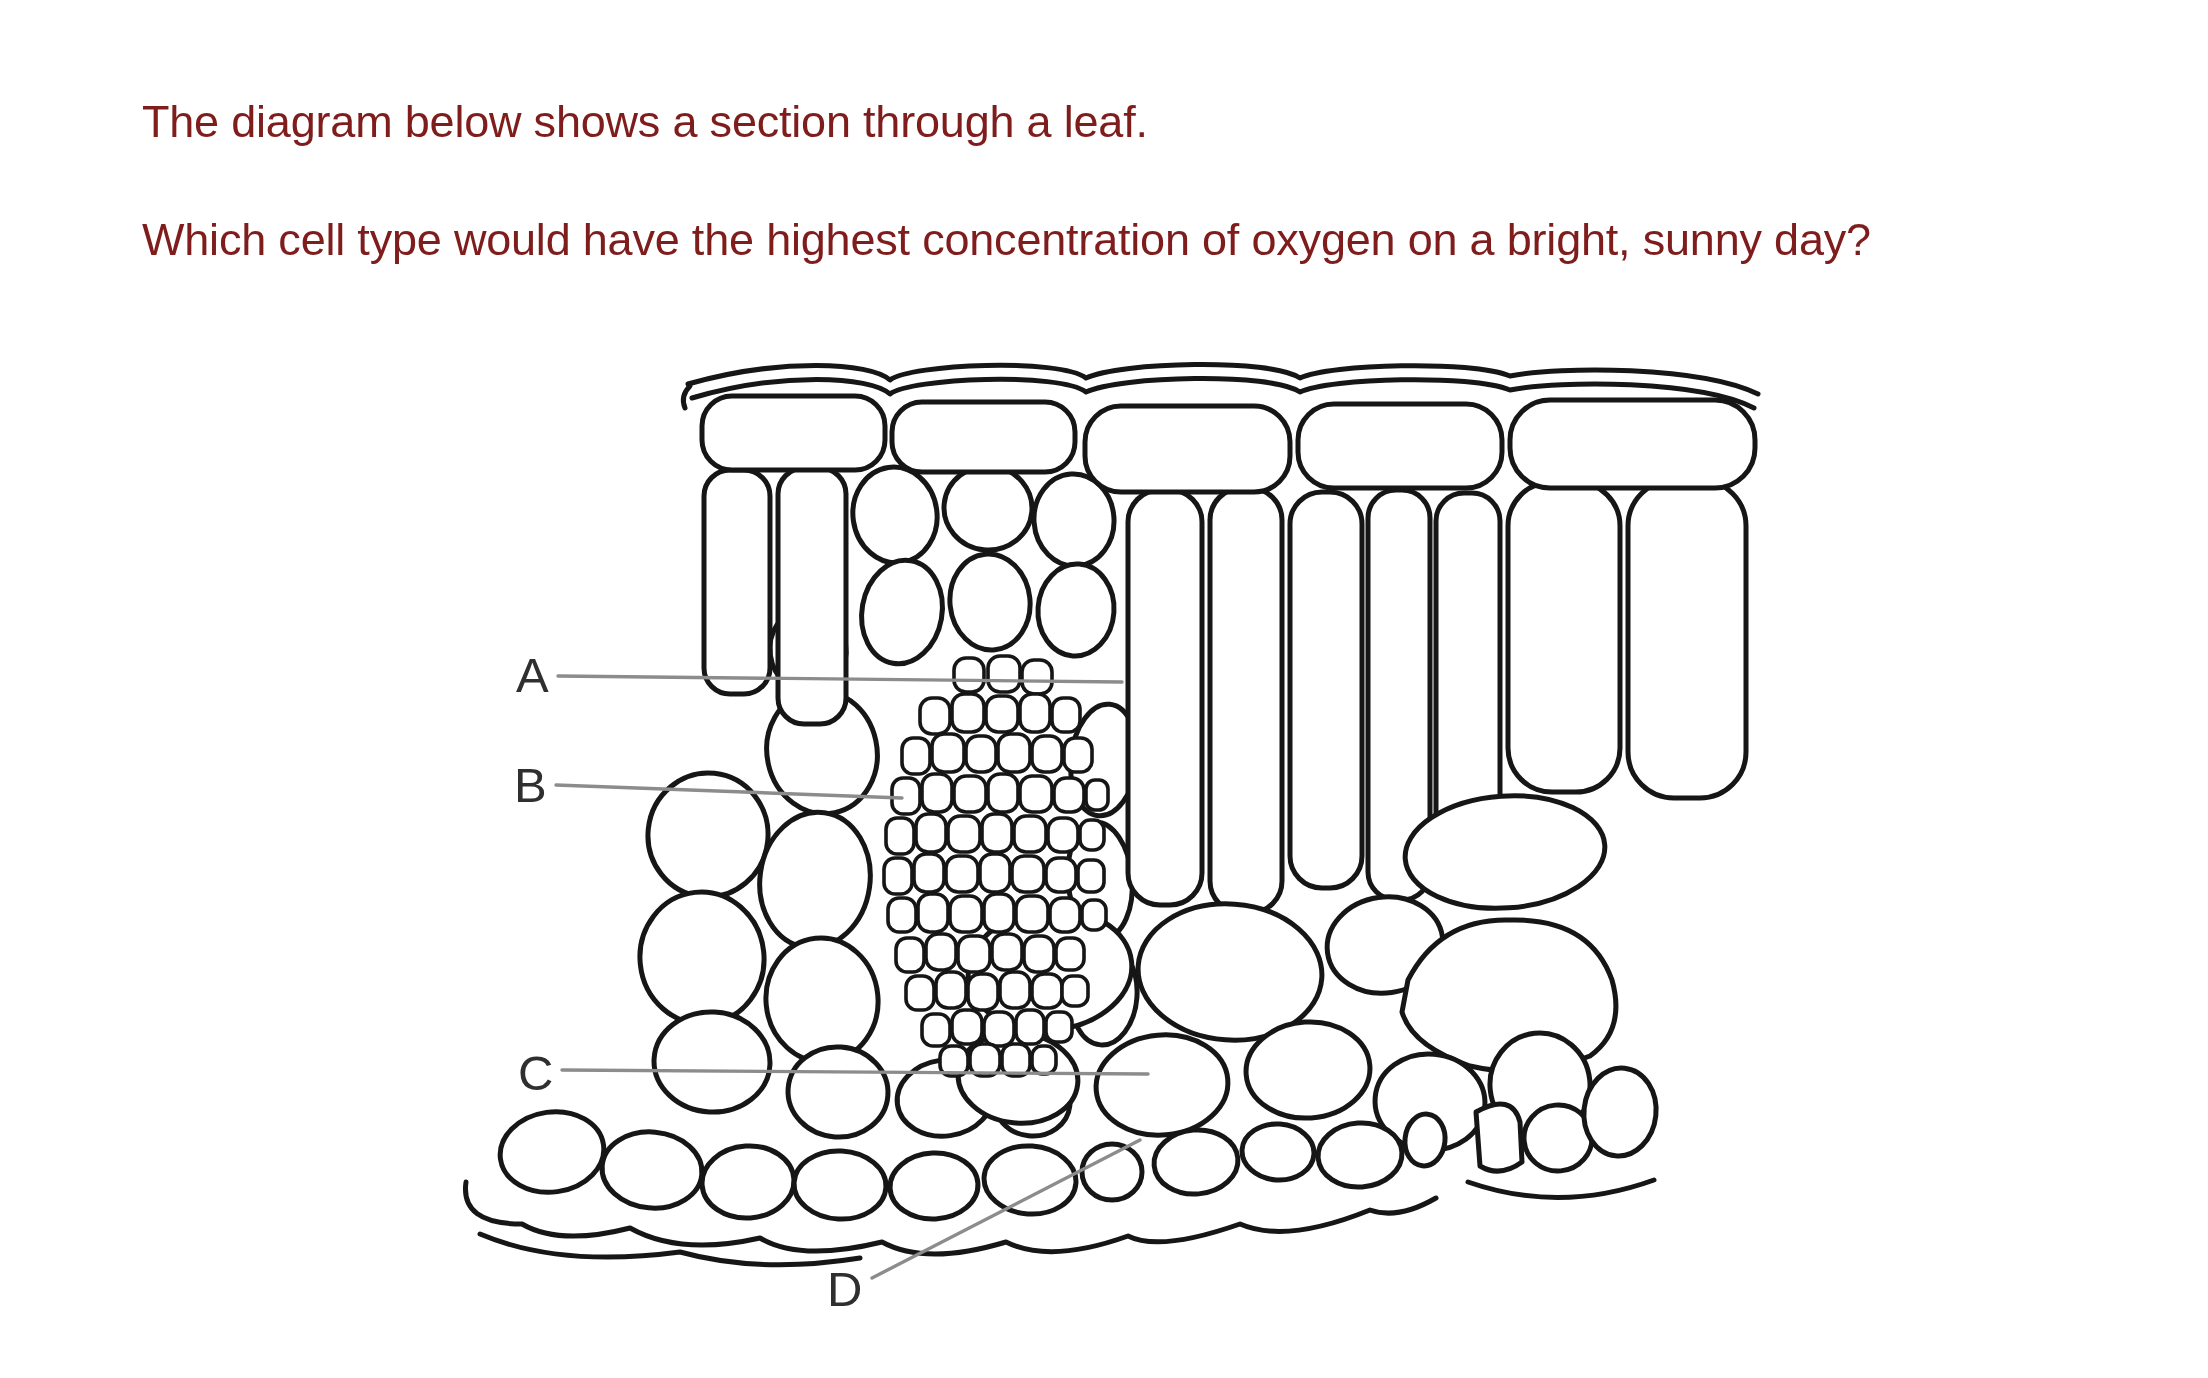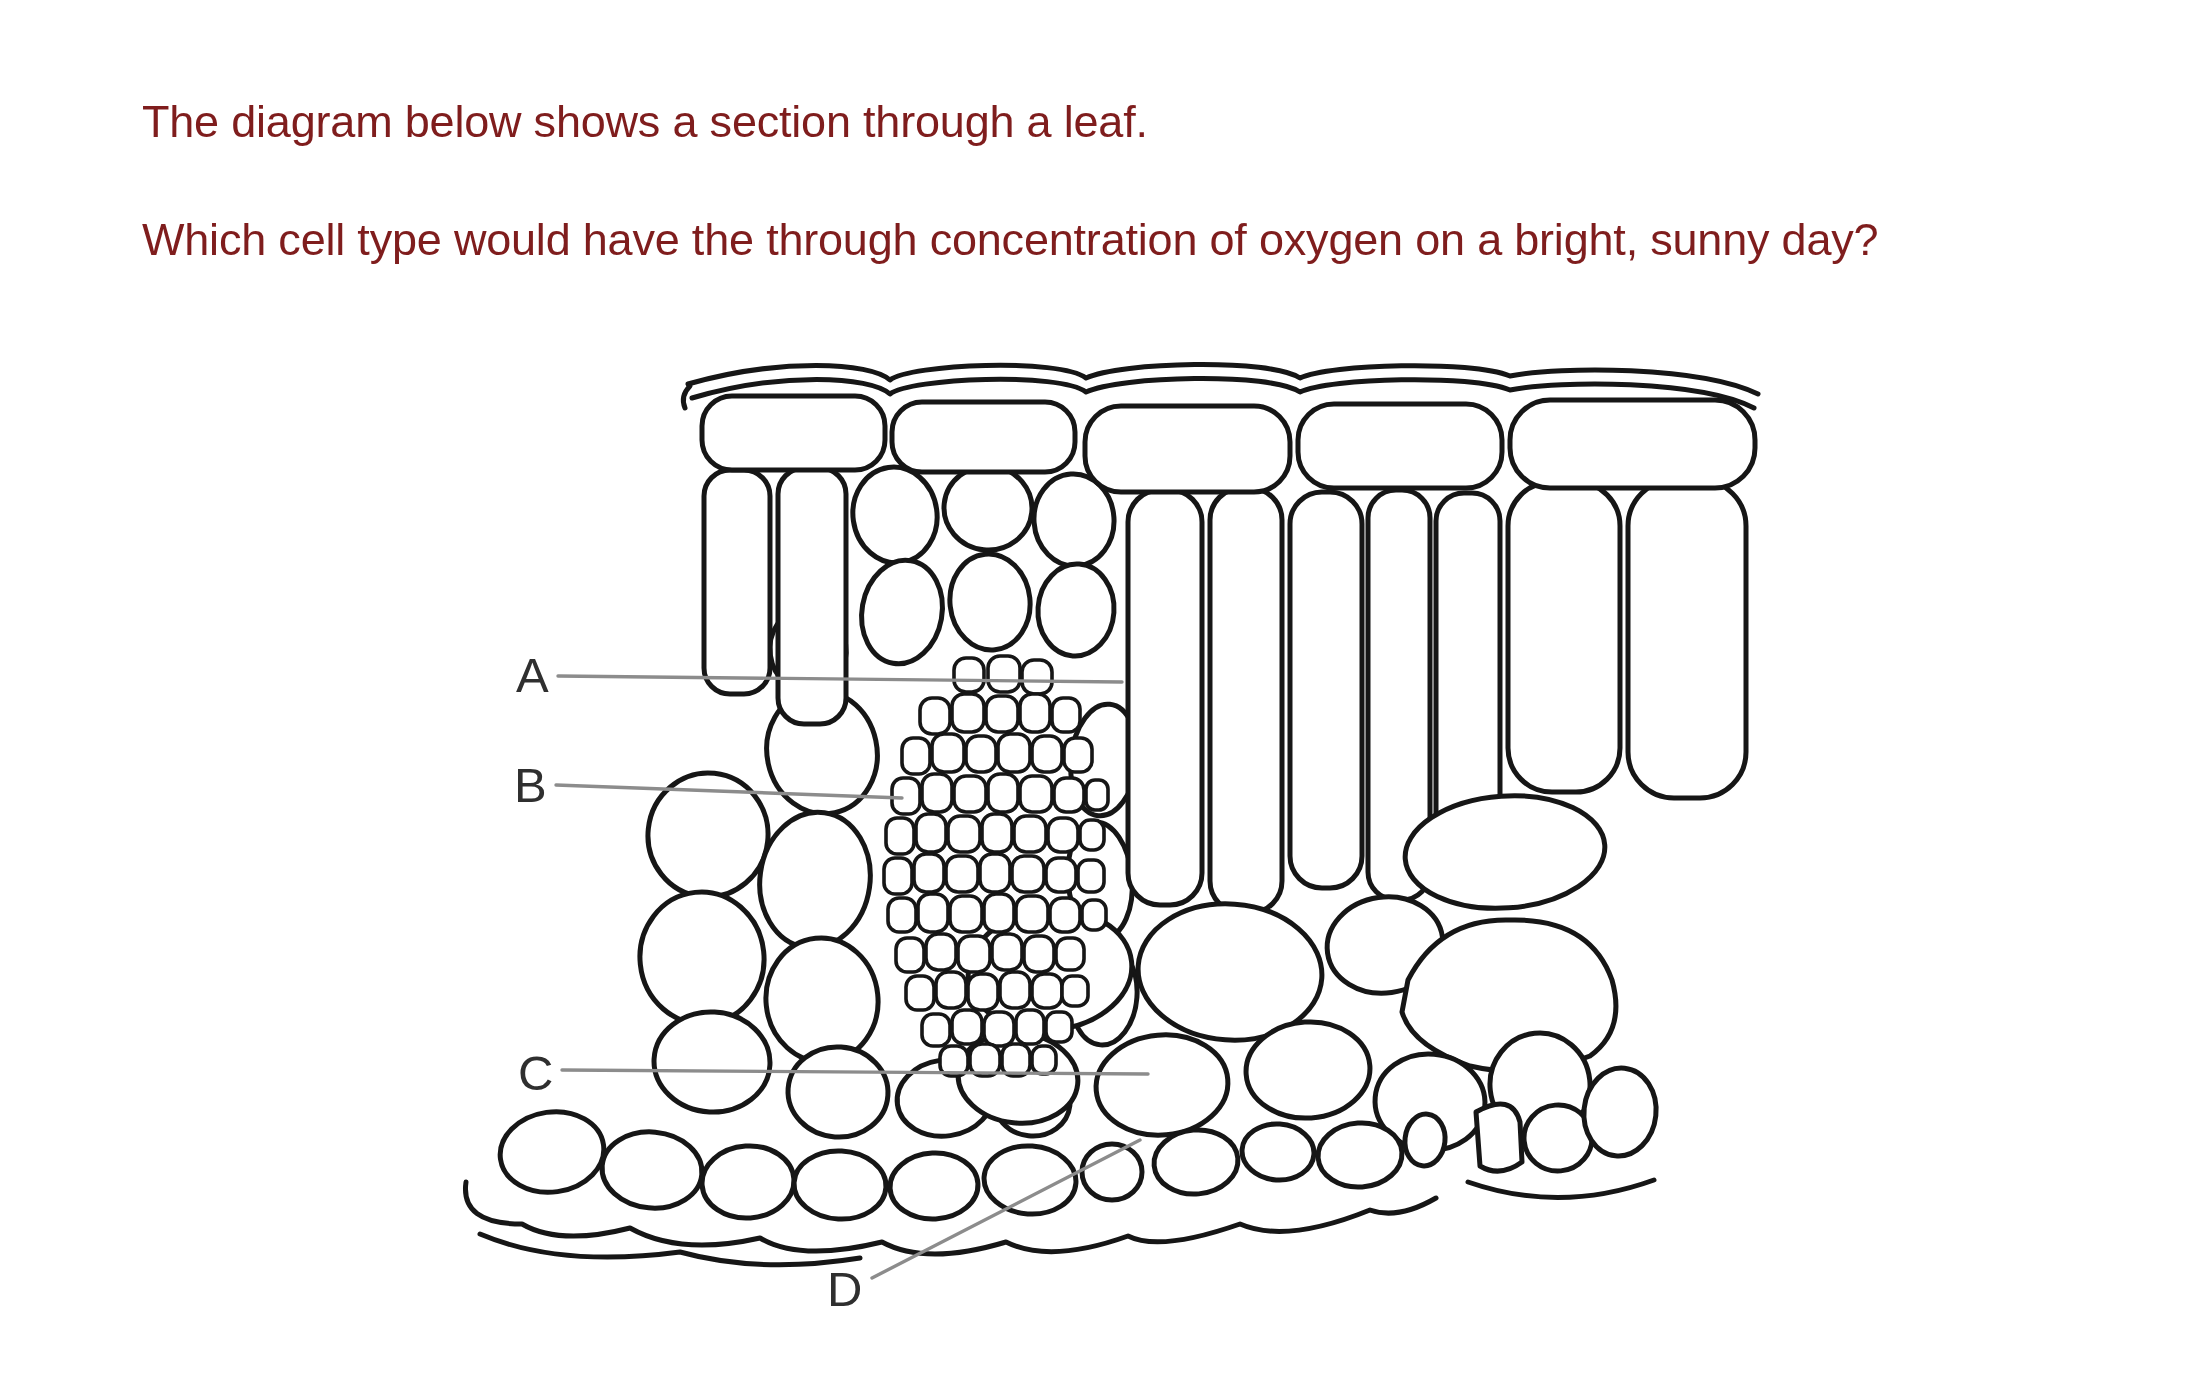--- a/index.html
+++ b/index.html
@@ -40,21 +40,21 @@
     font-family: "Liberation Sans", sans-serif;
     font-size: 49px;
     fill: #2f2f2f;
   }
 </style>
 </head>
 <body>
 
 <div class="question-block">
   <p class="q-line q-line1">The diagram below shows a section through a leaf.</p>
-  <p class="q-line q-line2">Which cell type would have the through concentration of oxygen on a bright, sunny day?</p>
+  <p class="q-line q-line2">Which cell type would have the highest concentration of oxygen on a bright, sunny day?</p>
 </div>
 
 <div class="diagram-wrap">
 <svg width="1420" height="1010" viewBox="0 0 1420 1010">
 
   <g>
     <ellipse class="cell" cx="268" cy="495" rx="60" ry="62" transform="rotate(6 268 495)"></ellipse>
     <ellipse class="cell" cx="262" cy="618" rx="62" ry="66" transform="rotate(-6 262 618)"></ellipse>
     <ellipse class="cell" cx="272" cy="722" rx="58" ry="50" transform="rotate(3 272 722)"></ellipse>
   </g>

